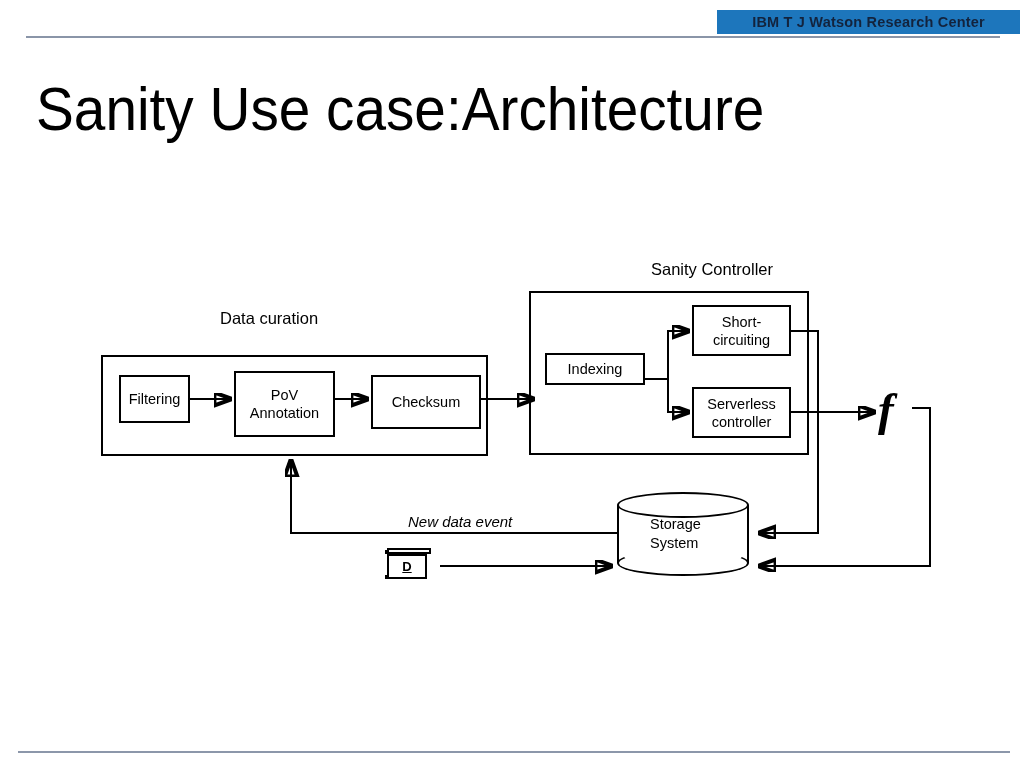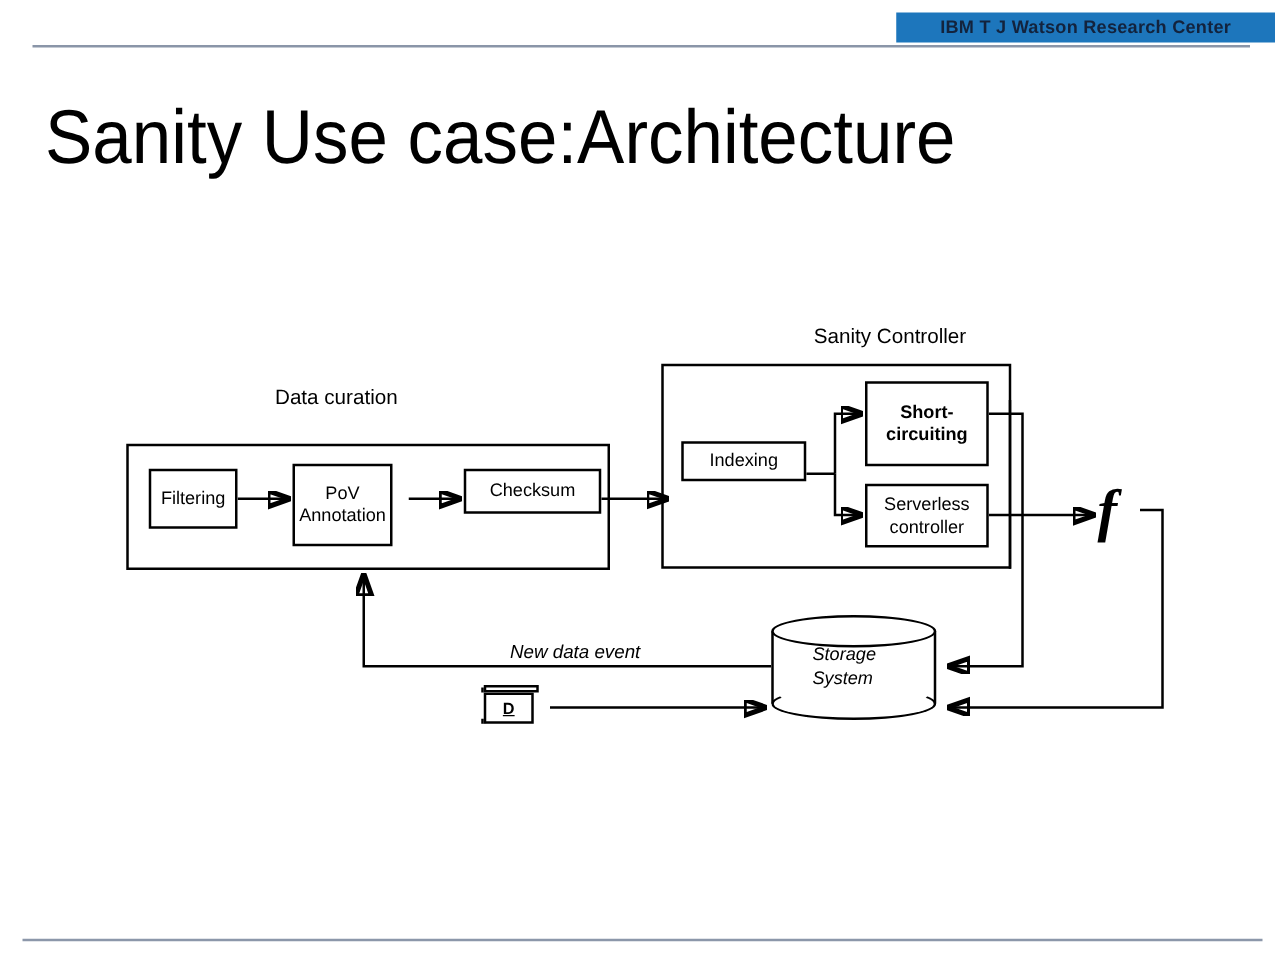--- a/index.html
+++ b/index.html
@@ -154,21 +154,21 @@
     display: flex;
     flex-direction: column;
     align-items: center;
     justify-content: center;
     font-family: "Liberation Sans", sans-serif;
     font-size: 14.5px;
     line-height: 19px;
     color: #000;
     text-align: left;
   }
-  .cyl-label span { display: block; width: 66px; font-style: italic; }
+  .cyl-label span { display: block; width: 66px; }
 
   
   .doc-icon { position: absolute; }
   .doc-icon .bar {
     position: absolute; left: 2px; top: 0; width: 44px; height: 6px;
     border: 2px solid #000; background: #fff; box-sizing: border-box;
   }
   .doc-icon .body {
     position: absolute; left: 2px; top: 6px; width: 40px; height: 25px;
     border: 2px solid #000; background: #fff; box-sizing: border-box;
@@ -230,34 +230,34 @@
 
       <line x1="440" y1="566" x2="612" y2="566" marker-end="url(#ah)"></line>
 
       <line x1="808" y1="320" x2="808" y2="455"></line>
     </svg>
 
     <div class="node-box" style="left:119px; top:375px; width:71px; height:48px;">
       <span>Filtering</span>
     </div>
 
-    <div class="node-box" style="left:234px; top:371px; width:80px; height:66px; flex-direction:column;">
+    <div class="node-box" style="left:234px; top:371px; width:101px; height:66px; flex-direction:column;">
       <span>PoV</span>
       <span>Annotation</span>
     </div>
 
-    <div class="node-box" style="left:371px; top:375px; width:110px; height:36px;">
+    <div class="node-box" style="left:371px; top:375px; width:110px; height:54px;">
       <span>Checksum</span>
     </div>
 
     <div class="node-box" style="left:545px; top:353px; width:100px; height:32px;">
       <span>Indexing</span>
     </div>
 
-    <div class="node-box" style="left:692px; top:305px; width:99px; height:68px; flex-direction:column;font-weight:bold;">
+    <div class="node-box" style="left:692px; top:305px; width:99px; height:51px; flex-direction:column;">
       <span>Short-</span>
       <span>circuiting</span>
     </div>
 
     <div class="node-box" style="left:692px; top:387px; width:99px; height:51px; flex-direction:column;">
       <span>Serverless</span>
       <span>controller</span>
     </div>
 
     <div class="fsym" style="left:878px; top:386px;">f</div>

